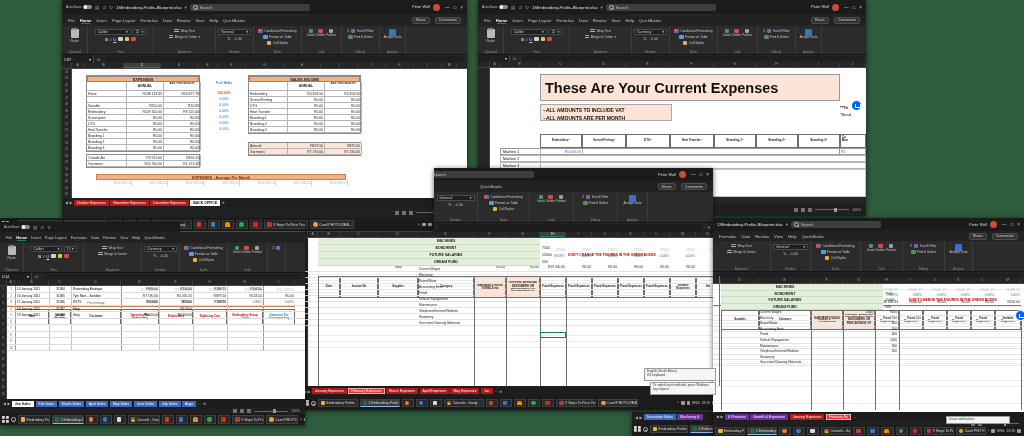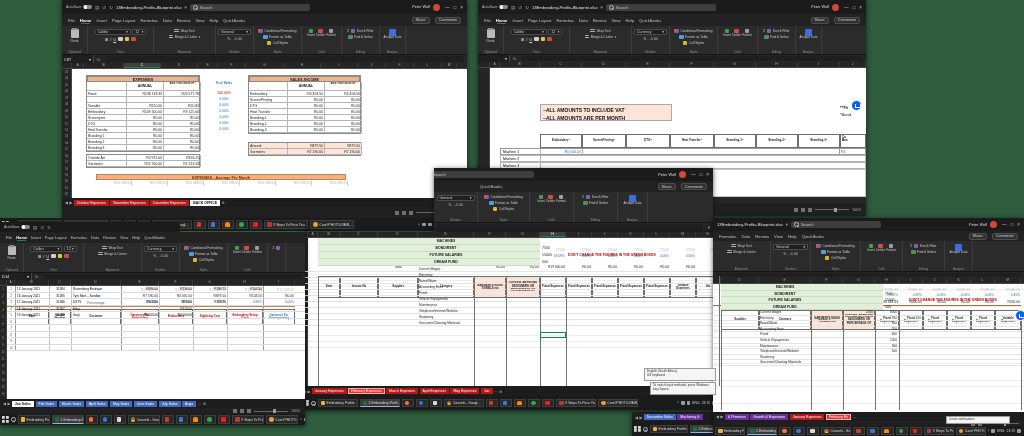--- a/index.html
+++ b/index.html
@@ -280,20 +280,21 @@
       <span class="ch" style="width: 44px;">D</span>
       <span class="ch" style="width: 44px;">E</span>
       <span class="ch" style="width: 44px;">F</span>
       <span class="ch" style="width: 42px;">G</span>
       <span class="ch" style="width: 42px;">H</span>
       <span class="ch" style="width: 42px;">I</span>
       <span class="ch" style="width: 26px;">J</span>
     </div>
   <div class="rowhdr" style="left:0;top:68px;width:12px;height:129px"></div>
   <div class="sheet" style="left:12px;top:68px;width:376px;height:129px">
+    <div style="position:absolute;left:50px;top:6px;width:300px;height:27px;background:#fce4d6;border:.6px solid #999;font-size:14.5px;font-weight:bold;color:#111;line-height:26px;padding-left:4px;white-space:nowrap;overflow:hidden">These Are Your Current Expenses</div>
     <div style="position:absolute;left:50px;top:36px;width:132px;height:17px;background:#fce4d6;border:.5px solid #aaa;font-size:5px;font-weight:bold;color:#111;line-height:1.6;padding:1px 2px">
         <div>~ALL AMOUNTS TO INCLUDE VAT</div>
         <div>~ALL AMOUNTS ARE PER MONTH</div>
       </div>
     <div style="position:absolute;left:350px;top:36px;width:26px;font-size:4px;font-weight:bold;color:#111;line-height:1.8">
         <div>**Th</div>
         <div style="font-weight:normal">*Bond</div>
       </div>
     <div class="hxrow" style="left:50px;top:66px;height:14px">
         <span class="hx" style="height: 14px; width: 42px;">Embroidery~</span>

